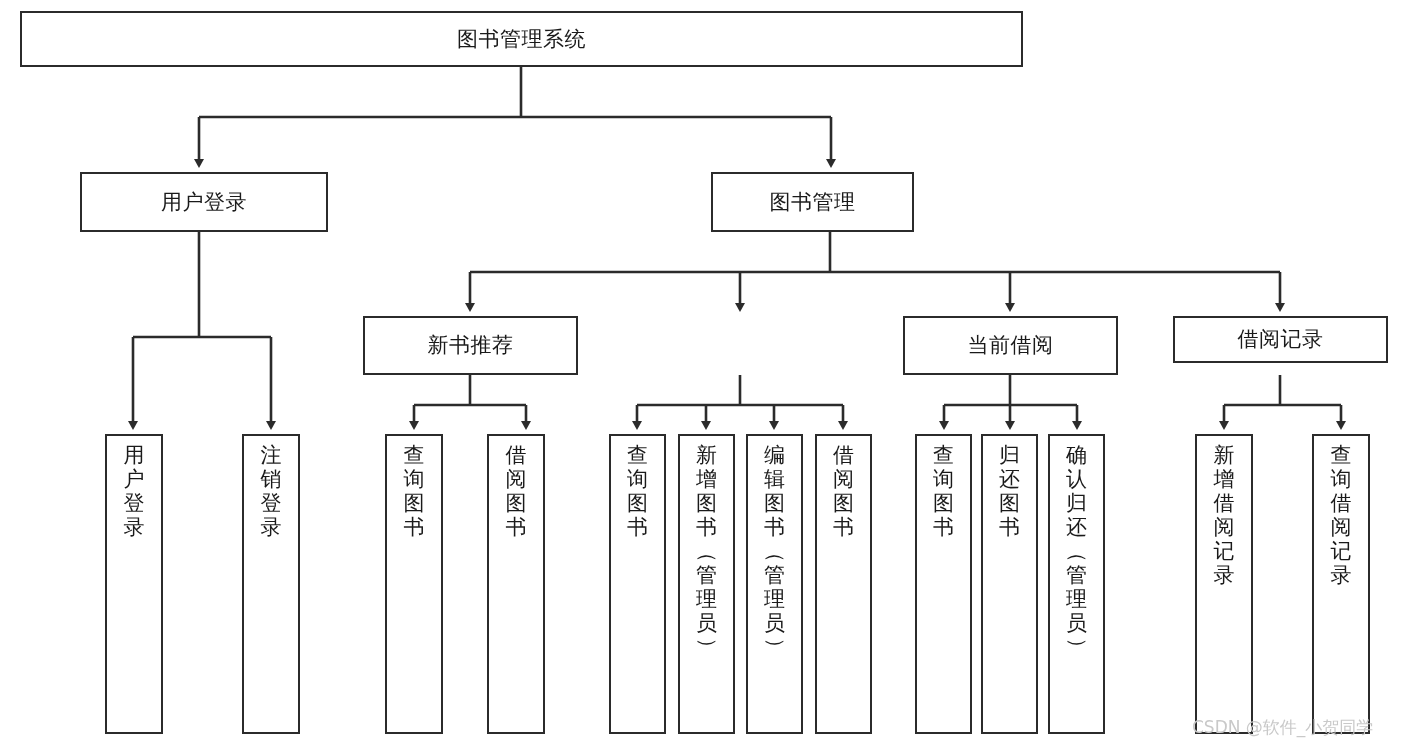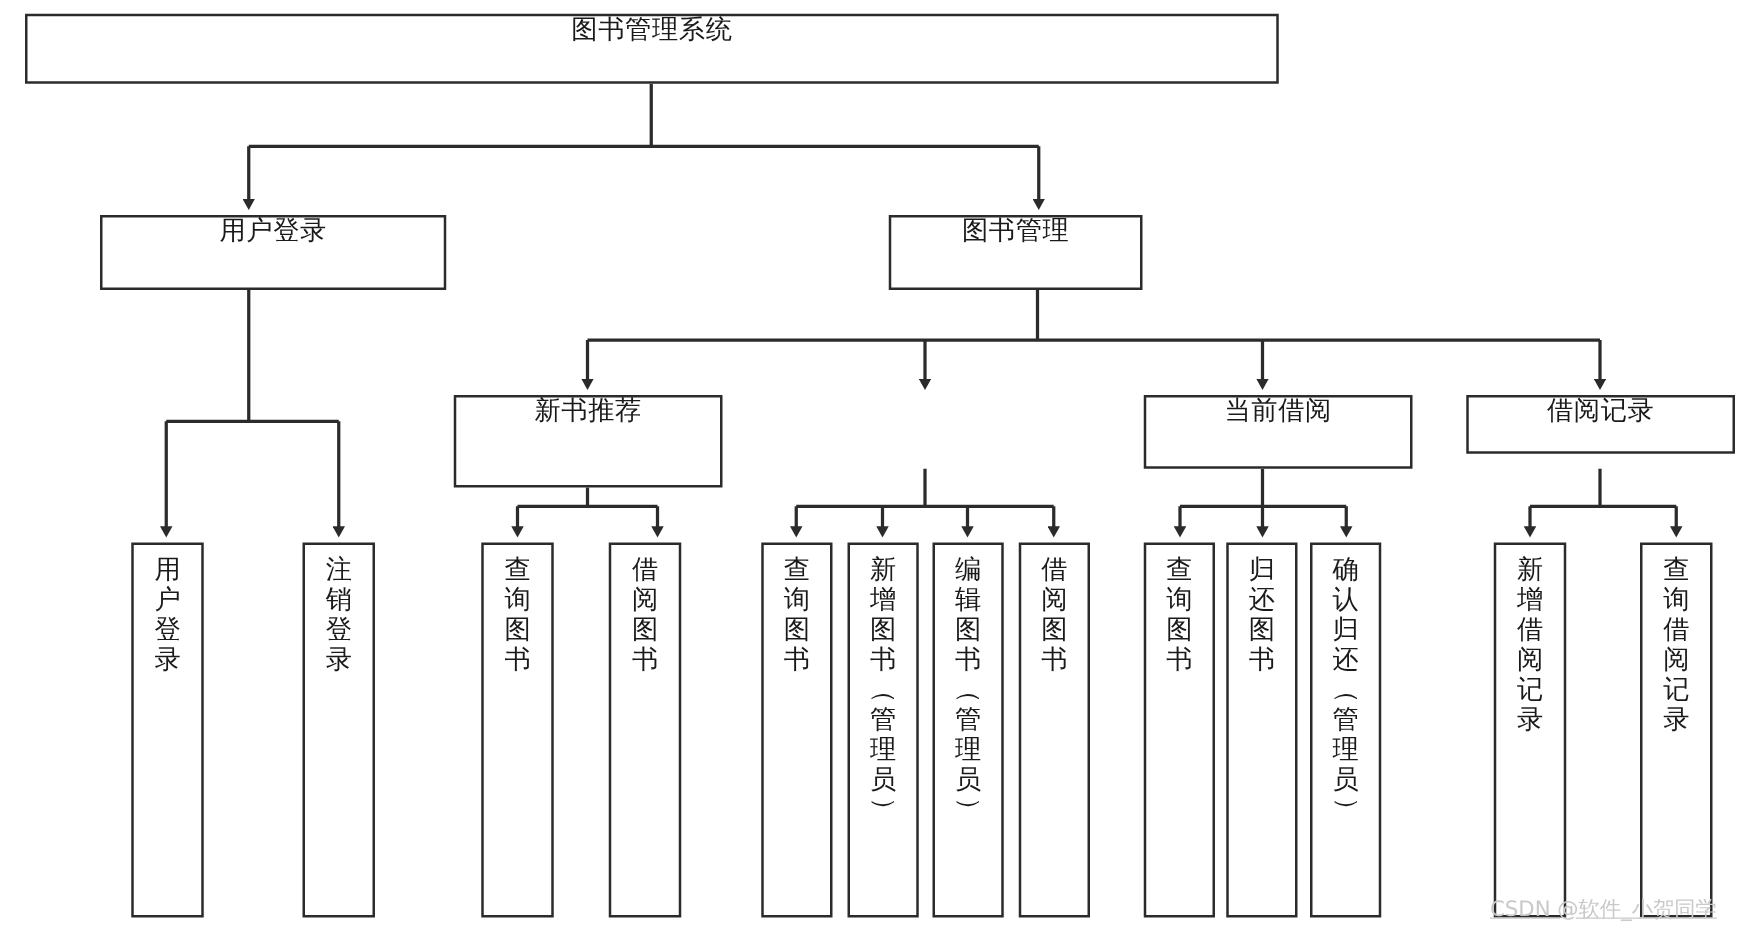--- a/index.html
+++ b/index.html
@@ -25,21 +25,21 @@
     width: 1405px;
     height: 747px;
     pointer-events: none;
   }
   .node {
     position: absolute;
     box-sizing: border-box;
     background: #ffffff;
     border: 2px solid #2b2b2b;
     display: flex;
-    align-items: flex-start;
+    align-items: center;
     justify-content: center;
     color: #1a1a1a;
     z-index: 2;
   }
   .node .label {
     display: block;
     text-align: center;
     line-height: 1.0;
     white-space: nowrap;
   }
@@ -69,21 +69,20 @@
   .node.vert .label .ch.rot {
     transform: rotate(90deg);
   }
   .watermark {
     position: absolute;
     color: #c9c9c9;
     font-size: 17px;
     white-space: nowrap;
     z-index: 3;
     font-family: "DejaVu Sans", "Liberation Sans", sans-serif;
-    text-decoration: underline;
   }
 </style>
 </head>
 <body>
 
 <div id="canvas">
 
   <svg id="edges" viewBox="0 0 1405 747" xmlns="http://www.w3.org/2000/svg">
     <defs>
       <marker id="arrow" markerWidth="9" markerHeight="10" refX="1" refY="5" orient="auto" markerUnits="userSpaceOnUse">
@@ -132,31 +131,31 @@
       <path d="M1224,405 L1341,405"></path>
       <path d="M1224,405 L1224,422" marker-end="url(#arrow)"></path>
       <path d="M1341,405 L1341,422" marker-end="url(#arrow)"></path>
     </g>
   </svg>
 
   <div class="node horiz" style="left:20px; top:11px; width:1003px; height:56px;">
     <span class="label">图书管理系统</span>
   </div>
 
-  <div class="node horiz" style="left:80px; top:172px; width:277px; height:60px;">
+  <div class="node horiz" style="left:80px; top:172px; width:248px; height:60px;">
     <span class="label">用户登录</span>
   </div>
   <div class="node horiz" style="left:711px; top:172px; width:203px; height:60px;">
     <span class="label">图书管理</span>
   </div>
 
-  <div class="node horiz" style="left:363px; top:316px; width:215px; height:74px;">
+  <div class="node horiz" style="left:363px; top:316px; width:215px; height:59px;">
     <span class="label">新书推荐</span>
   </div>
-  <div class="node horiz" style="left:903px; top:316px; width:215px; height:59px;margin-left:12px;">
+  <div class="node horiz" style="left:903px; top:316px; width:215px; height:59px;">
     <span class="label">当前借阅</span>
   </div>
   <div class="node horiz" style="left:1173px; top:316px; width:215px; height:47px;">
     <span class="label">借阅记录</span>
   </div>
 
   <div class="node vert" style="left:105px; top:434px; width:58px; height:300px;">
     <span class="label vtext">
         <span class="ch">用</span>
         <span class="ch">户</span>

